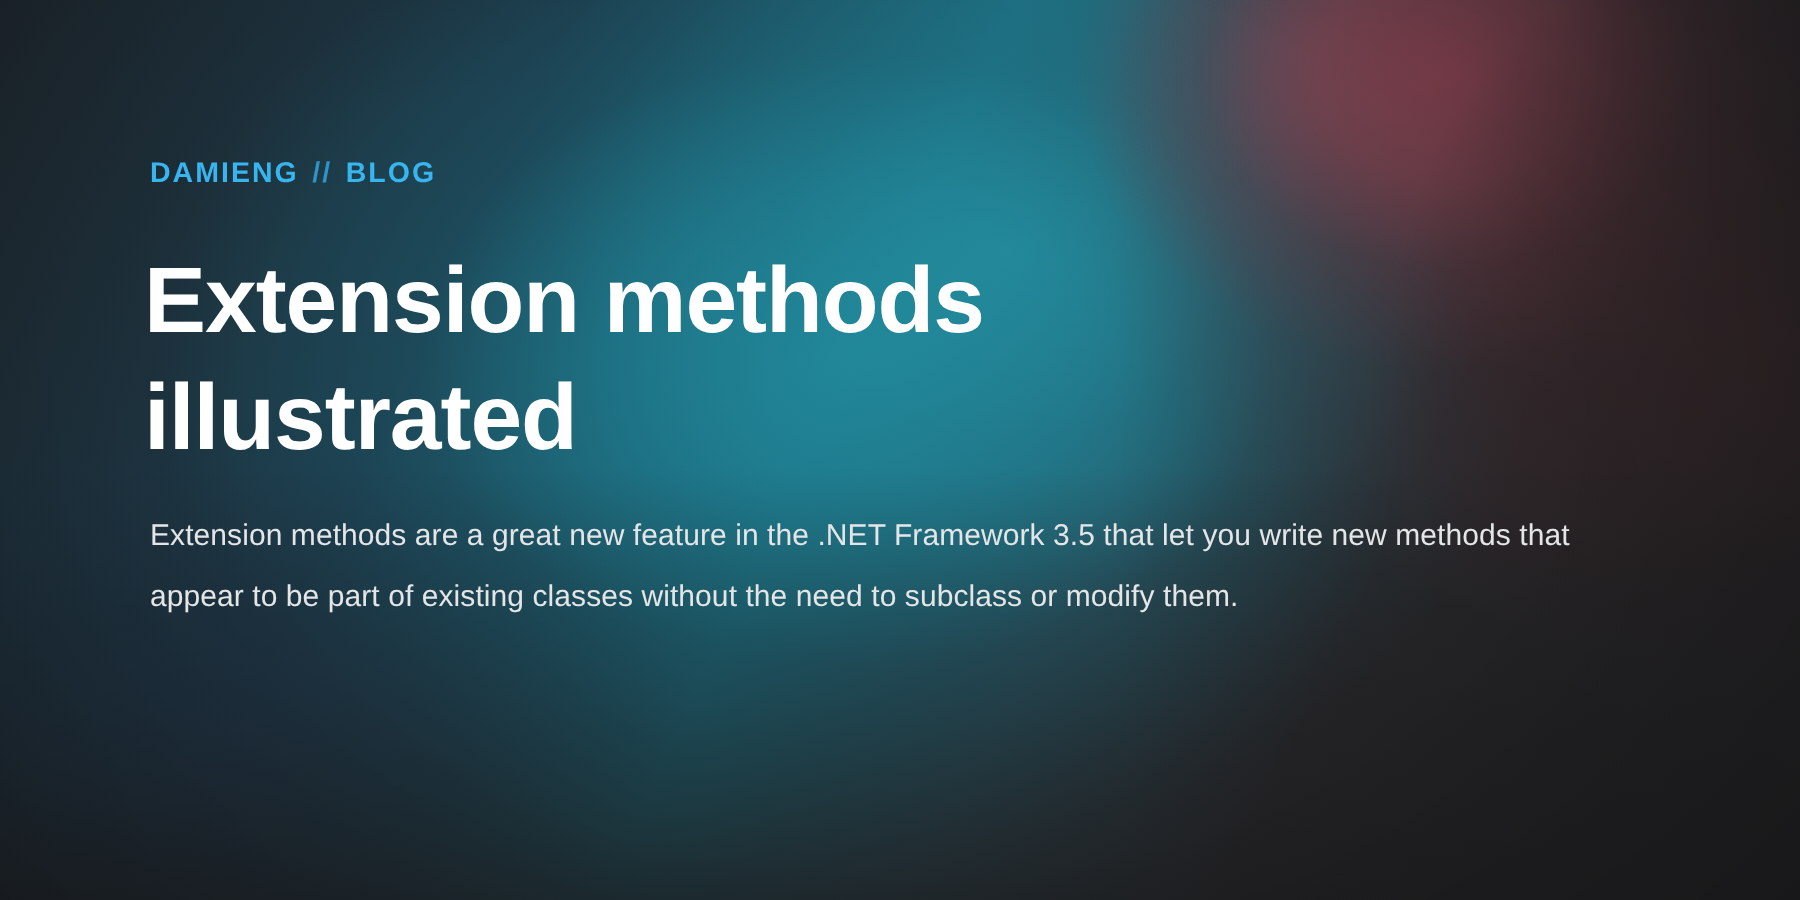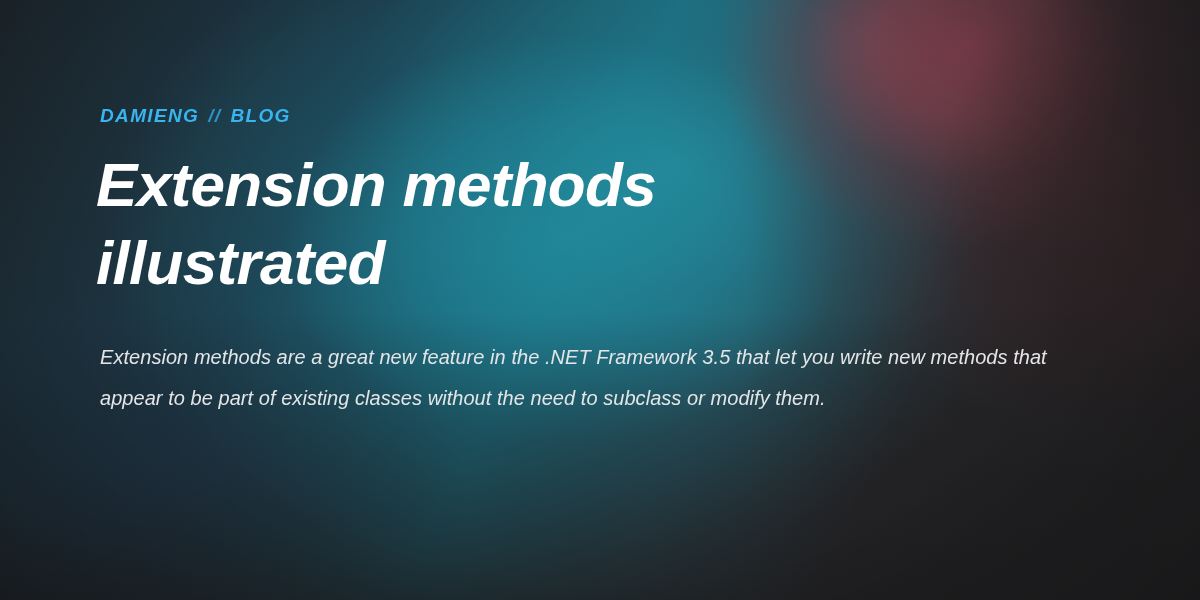--- a/index.html
+++ b/index.html
@@ -100,21 +100,20 @@
         rgba(0,0,0,0.34) 100%);
   }
 
   
   #content {
     position: absolute;
     left: 100px;
     top: 0;
     width: 1000px;
     height: 510px;
-    font-style: italic;
   }
 
   #breadcrumb {
     position: absolute;
     top: 106px;
     left: 0;
     font-size: 19px;
     font-weight: 700;
     letter-spacing: 1.35px;
     line-height: 1;
@@ -124,21 +123,21 @@
     color: #38b4ee;
     text-decoration: none;
   }
   #breadcrumb .crumb-sep {
     color: #2e93c8;
     margin: 0 9px;
   }
 
   #post-title {
     position: absolute;
-    top: 146px;
+    top: 162px;
     left: -4px;
     width: 680px;
     margin: 0;
     font-size: 62px;
     font-weight: 700;
     line-height: 78px;
     letter-spacing: -0.7px;
     color: #ffffff;
   }
 

